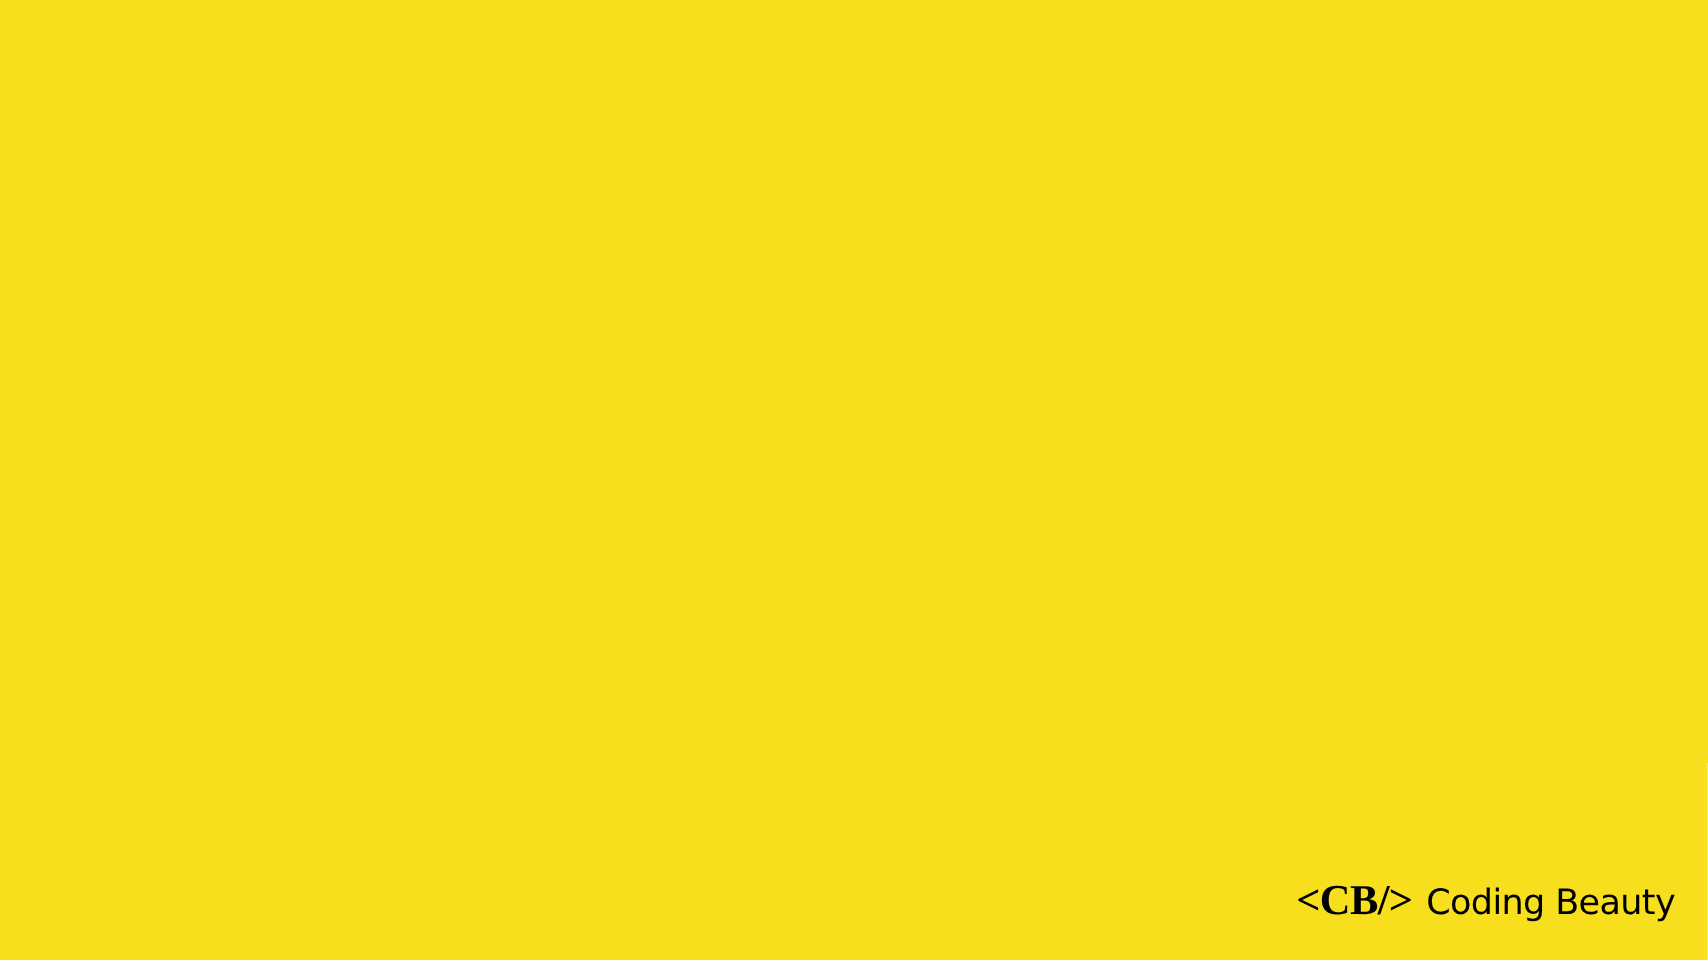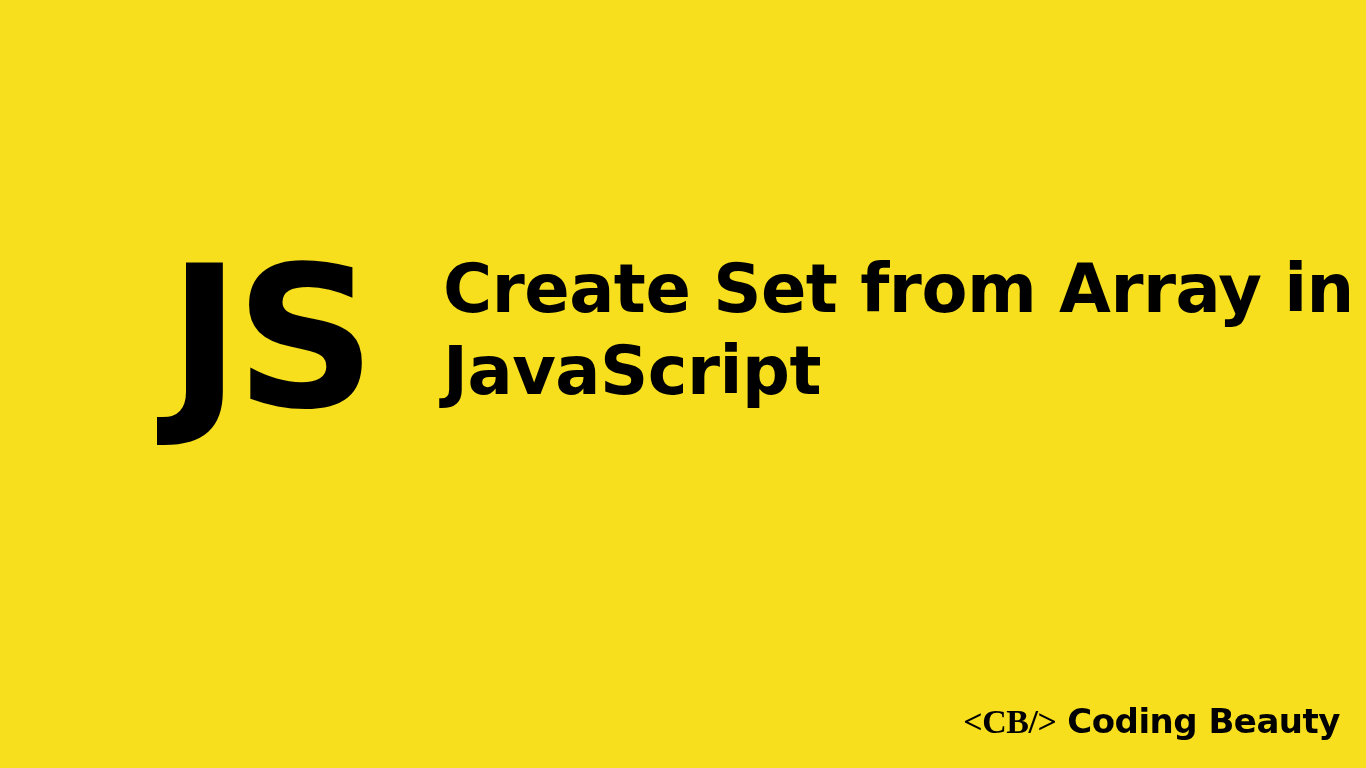--- a/index.html
+++ b/index.html
@@ -84,40 +84,30 @@
   .brand-mark {
     font-family: Liberation Serif, serif;
     font-weight: 700;
     font-size: 34px;
     line-height: 36px;
     letter-spacing: -0.5px;
   }
 
   .brand-name {
     font-family: "DejaVu Sans", sans-serif;
-    font-weight: 700;
-    font-size: 34px;
+    font-weight: 400;
+    font-size: 28px;
     line-height: 36px;
     letter-spacing: -0.5px;
   }
 </style>
 </head>
 <body>
 
 <div class="cover-card">
 
-  <div class="hero">
-
-    <div class="js-logo">JS</div>
-
-    <div class="title-block">
-      <span class="title-line">Create Set from Array in</span>
-      <span class="title-line">JavaScript</span>
-    </div>
-
-  </div>
 
   <div class="brand">
     <span class="brand-mark">&lt;CB/&gt;</span>
     <span class="brand-name">Coding Beauty</span>
   </div>
 
 </div>
 
 </body></html>

